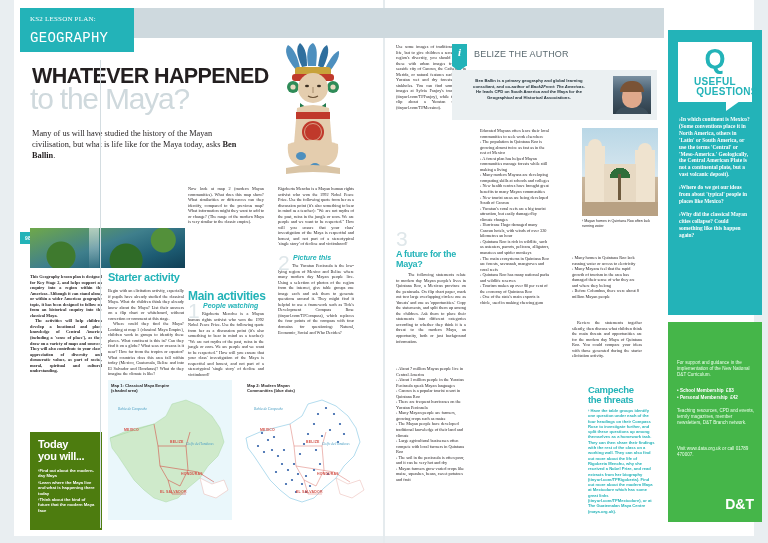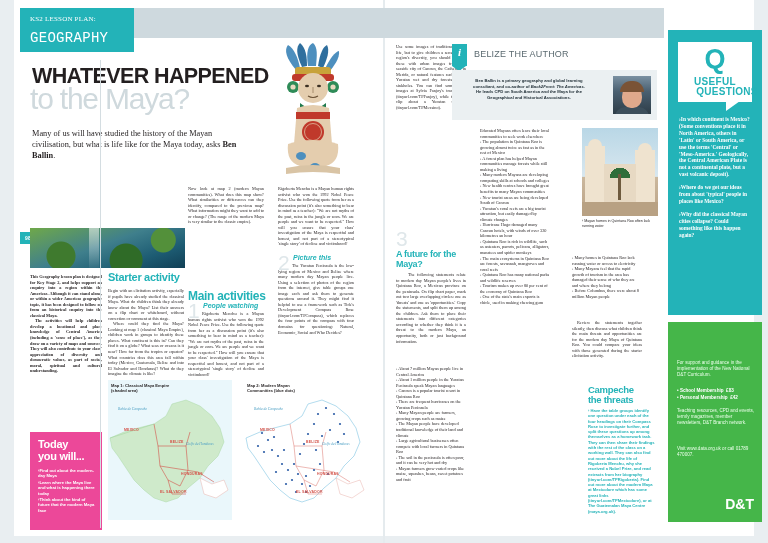--- a/index.html
+++ b/index.html
@@ -69,21 +69,21 @@
   
   .mapbox{position:absolute;background:#eaf7fb;border:0;}
   .maplabel{position:absolute;font-family:"Liberation Sans",sans-serif;font-weight:bold;
        font-size:4.1px;line-height:5px;color:#231f20;}
   .seaword{position:absolute;font-family:"Liberation Serif",serif;font-style:italic;
        font-size:3.6px;color:#4c9fc4;}
   .country{position:absolute;font-family:"Liberation Sans",sans-serif;font-weight:bold;
        font-size:3.5px;color:#d4534a;letter-spacing:.2px;}
 
   
-  .today{position:absolute;left:30px;top:432px;width:72px;height:98px;background:#ec4899;}
+  .today{position:absolute;left:30px;top:432px;width:72px;height:98px;background:#4d7c0f;}
   .today h3{margin:0;position:absolute;left:8px;top:7px;width:62px;
      font-family:"Liberation Sans",sans-serif;font-weight:bold;font-size:11px;
      line-height:11.5px;color:#fff;letter-spacing:-0.3px;}
   .today ul{margin:0;padding:0;list-style:none;position:absolute;left:8px;top:36px;width:60px;}
   .today li{font-family:"Liberation Sans",sans-serif;font-weight:bold;font-size:4.2px;
      line-height:5.4px;color:#fff;margin-bottom:1px;}
   .today li:before{content:"\203A ";}
 
   
   .author-head{position:absolute;left:452px;top:48px;width:205px;height:16px;}

